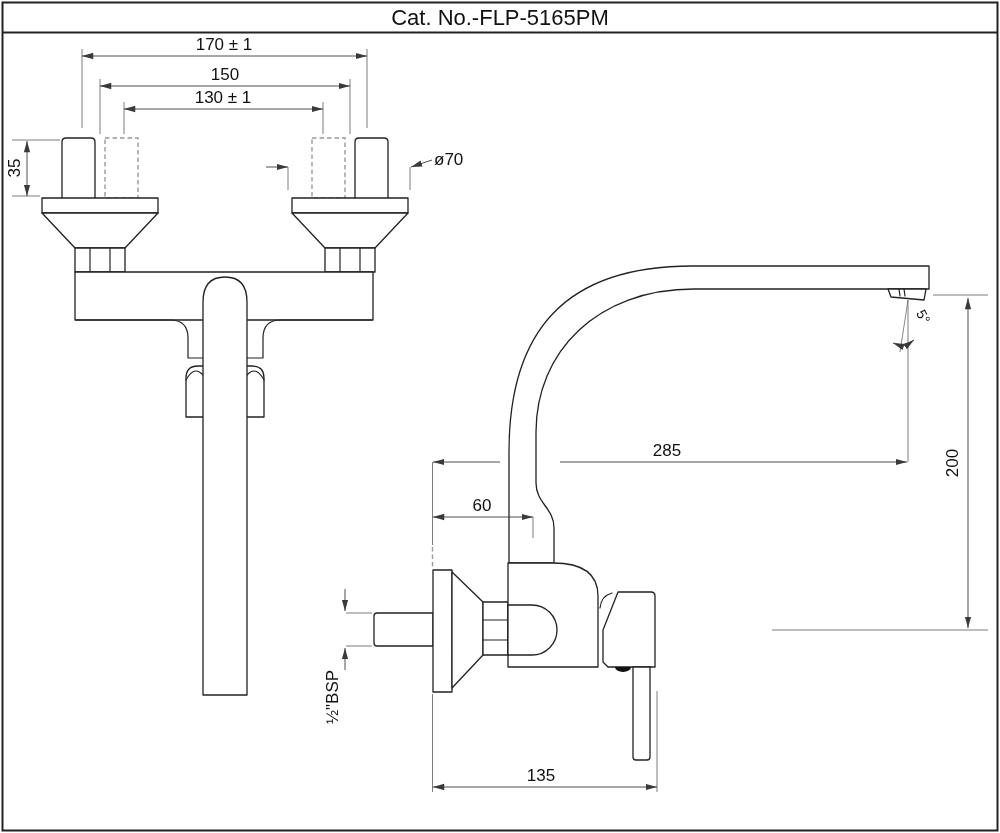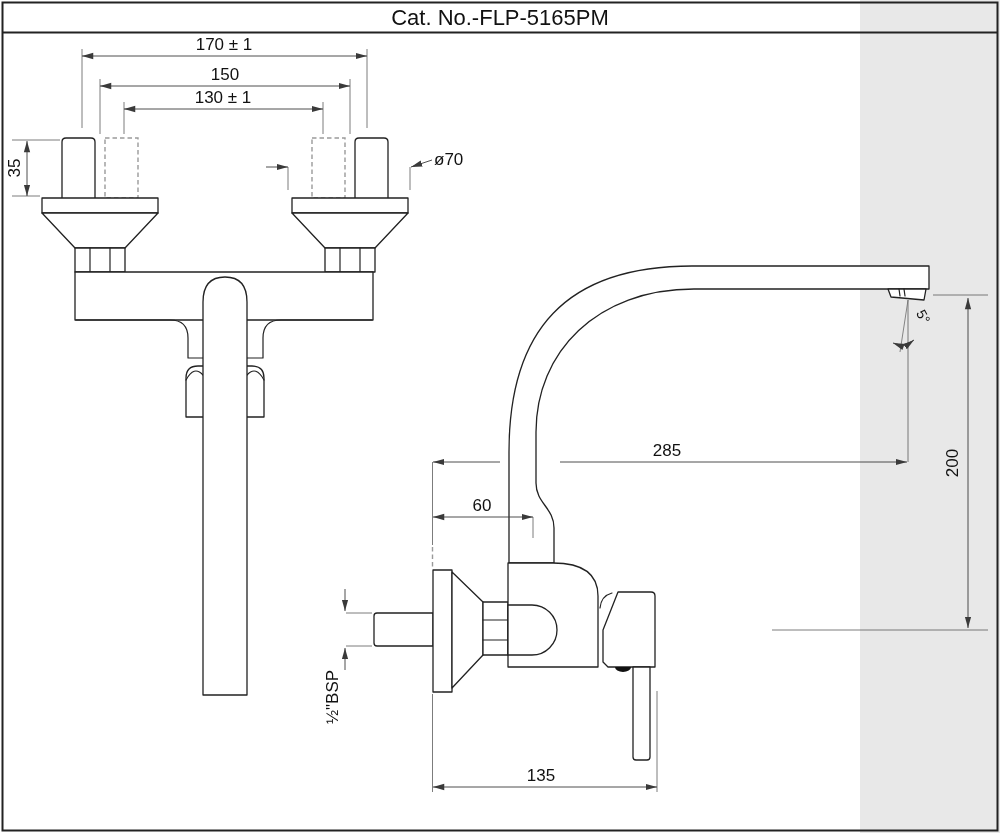--- a/index.html
+++ b/index.html
@@ -1,17 +1,17 @@
 <!DOCTYPE html>
 <html><head>
 <meta charset="utf-8">
 <style>
   html,body{margin:0;padding:0;background:#e8e8e8;}
   .sheet{
-    width:860px;height:833px;background:#ffffff;position:relative;
+    width:1000px;height:833px;background:#ffffff;position:relative;
     font-family:"Liberation Sans", sans-serif;
   }
   svg{display:block;}
   .part{fill:#ffffff;stroke:#222222;stroke-width:1.3;stroke-linejoin:round;}
   .partline{fill:none;stroke:#222222;stroke-width:1.2;stroke-linejoin:round;stroke-linecap:round;}
   .dashed{fill:none;stroke:#9a9a9a;stroke-width:1.4;stroke-dasharray:4.5 3;}
   .dim{fill:none;stroke:#3a3a3a;stroke-width:0.9;}
   .ext{fill:none;stroke:#5a5a5a;stroke-width:0.8;}
   .thin{fill:none;stroke:#6a6a6a;stroke-width:0.8;}
   .dimtext{fill:#111111;font-size:17px;font-family:"Liberation Sans",sans-serif;}

